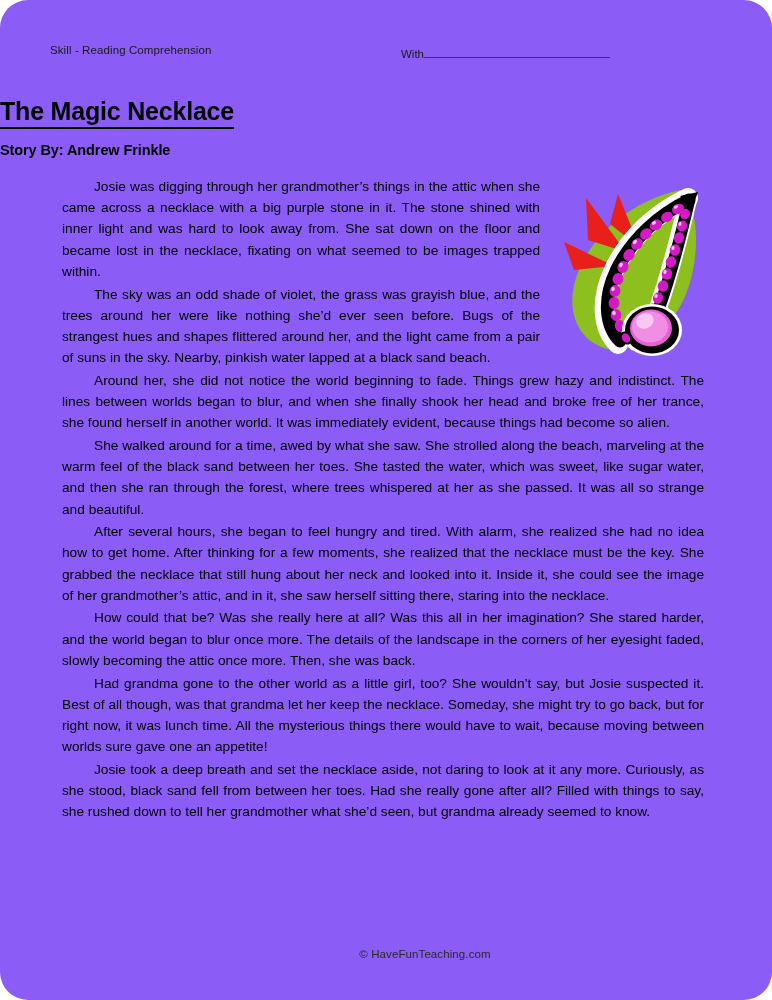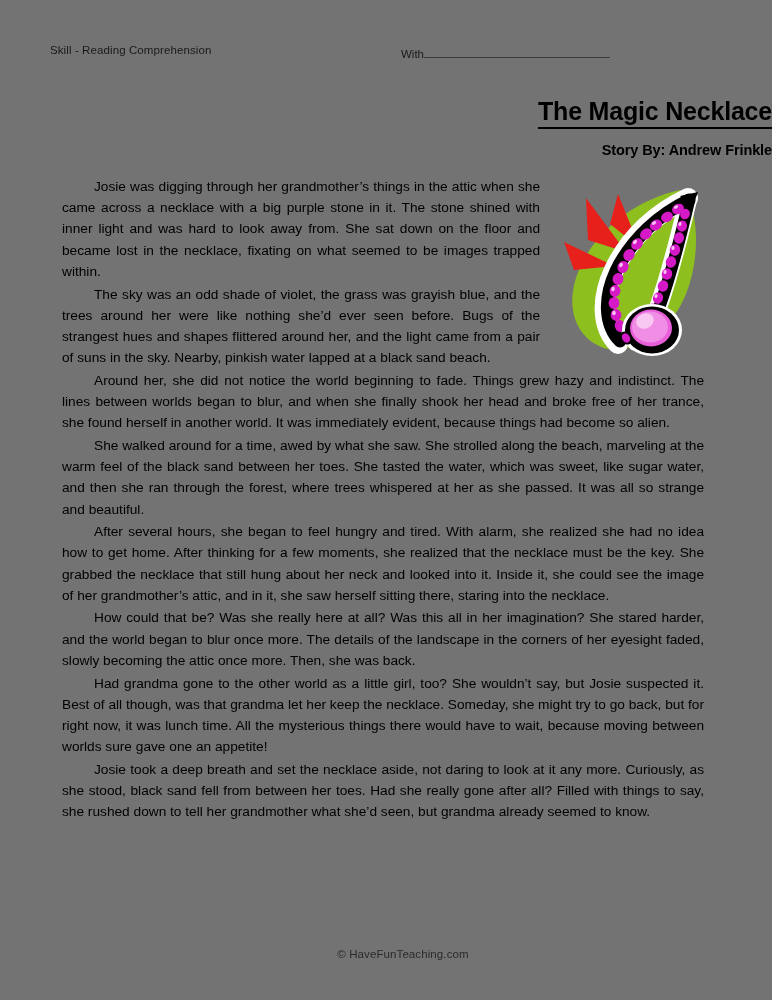--- a/index.html
+++ b/index.html
@@ -10,23 +10,24 @@
   }
   body {
     font-family: "Liberation Sans", sans-serif;
     color: #000000;
   }
   .page {
     position: relative;
     width: 772px;
     height: 1000px;
     margin: 0 auto;
-    background: #737373;
+    background: #8b5cf6;
     overflow: hidden;
     box-sizing: border-box;
+    border-radius: 28px;
   }
 
   
   .header {
     position: absolute;
     top: 44px;
     left: 50px;
     right: 50px;
     height: 22px;
   }
@@ -57,21 +58,21 @@
     border-bottom: 1.4px solid #3c3c3c;
     height: 13px;
   }
 
   
   .title-block {
     position: absolute;
     top: 98px;
     left: 0;
     width: 772px;
-    text-align: right;
+    text-align: left;
   }
   .worksheet-title {
     font-size: 25px;
     font-weight: bold;
     letter-spacing: -0.2px;
     display: inline-block;
     border-bottom: 2.2px solid #000;
     padding-bottom: 1px;
     line-height: 1.1;
   }
@@ -111,20 +112,21 @@
     hyphens: none;
   }
 
   
   .footer {
     position: absolute;
     bottom: 38px;
     left: 0;
     width: 660px;
     text-align: center;
+    padding-left: 22px;
   }
   .copyright {
     font-size: 11.5px;
     color: #2a2a2a;
     letter-spacing: 0.1px;
     display: inline-block;
     margin-left: 146px;
   }
 </style>
 </head>

